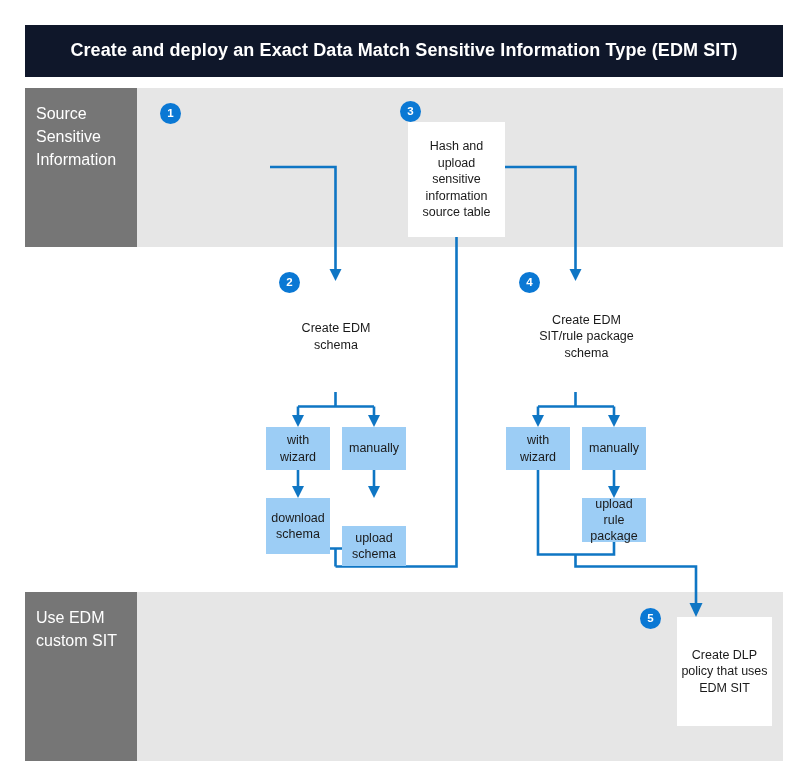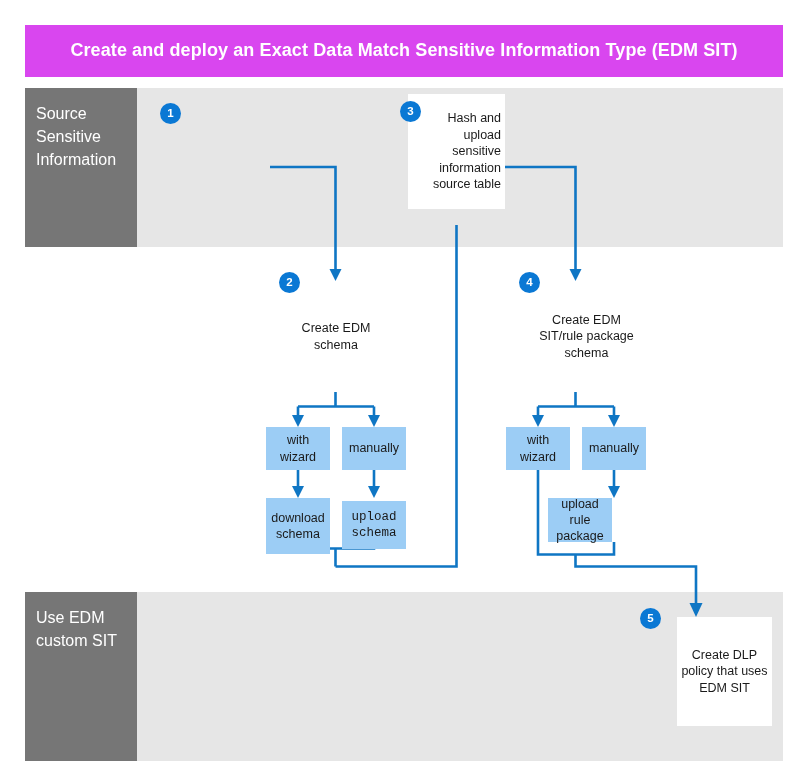--- a/index.html
+++ b/index.html
@@ -20,21 +20,21 @@
     overflow: hidden;
   }
 
   
   .header-bar {
     position: absolute;
     left: 25px;
     top: 25px;
     width: 758px;
     height: 52px;
-    background: #d946ef;
+    background: #0f172a;
     display: flex;
     align-items: center;
     justify-content: center;
   }
   .header-title {
     color: #ffffff;
     font-size: 18px;
     font-weight: bold;
     letter-spacing: 0.1px;
     text-align: center;
@@ -170,21 +170,21 @@
 
     <path class="conn" d="M614,470 L614,489"></path>
     <polygon class="arrow-head" points="614,498 608,486 620,486"></polygon>
 
     <path class="conn" d="M538,470 L538,554.5 L614,554.5 L614,542 M575.5,554.5 L575.5,566.5 L696,566.5 L696,606"></path>
     <polygon class="arrow-head" points="696,617 689.5,603 702.5,603"></polygon>
   </svg>
 
   <div class="badge" style="left:160px; top:103px;">1</div>
 
-  <div class="node node-white" style="left:408px; top:94px; width:97px; height:115px;text-align:right;">
+  <div class="node node-white" style="left:408px; top:122px; width:97px; height:115px;">
     <span>Hash and upload sensitive information source table</span>
   </div>
   <div class="badge" style="left:400px; top:101px;">3</div>
 
   <div class="node node-white" style="left:288px; top:281px; width:96px; height:111px;">
     <span>Create EDM schema</span>
   </div>
   <div class="badge" style="left:279px; top:272px;">2</div>
 
   <div class="node node-white" style="left:528px; top:281px; width:117px; height:111px;">
@@ -194,31 +194,31 @@
 
   <div class="node node-blue" style="left:266px; top:427px; width:64px; height:43px;">
     <span>with wizard</span>
   </div>
   <div class="node node-blue" style="left:342px; top:427px; width:64px; height:43px;">
     <span>manually</span>
   </div>
   <div class="node node-blue" style="left:266px; top:498px; width:64px; height:56px;">
     <span>download schema</span>
   </div>
-  <div class="node node-blue" style="left:342px; top:501px; width:64px; height:48px;font-family:Liberation Mono, monospace;">
+  <div class="node node-blue" style="left:342px; top:526px; width:64px; height:40px;">
     <span>upload schema</span>
   </div>
 
   <div class="node node-blue" style="left:506px; top:427px; width:64px; height:43px;">
     <span>with wizard</span>
   </div>
   <div class="node node-blue" style="left:582px; top:427px; width:64px; height:43px;">
     <span>manually</span>
   </div>
-  <div class="node node-blue" style="left:548px; top:498px; width:64px; height:44px;">
+  <div class="node node-blue" style="left:582px; top:498px; width:64px; height:44px;">
     <span>upload rule package</span>
   </div>
 
   <div class="node node-white" style="left:677px; top:617px; width:95px; height:109px;">
     <span>Create DLP policy that uses EDM SIT</span>
   </div>
   <div class="badge" style="left:640px; top:608px;">5</div>
 
 </div>
 

